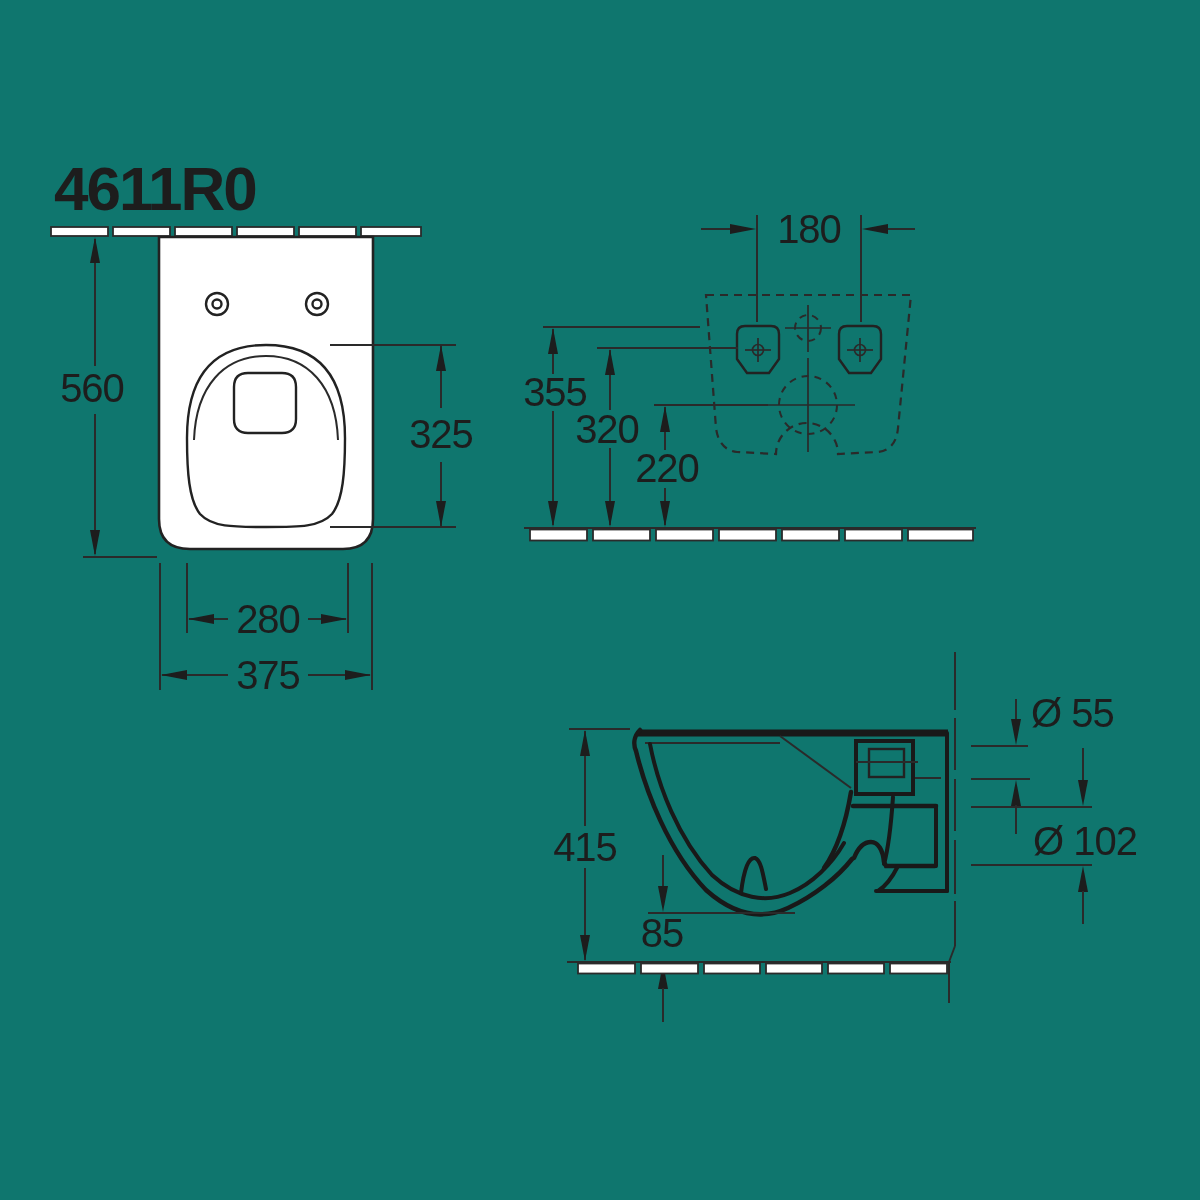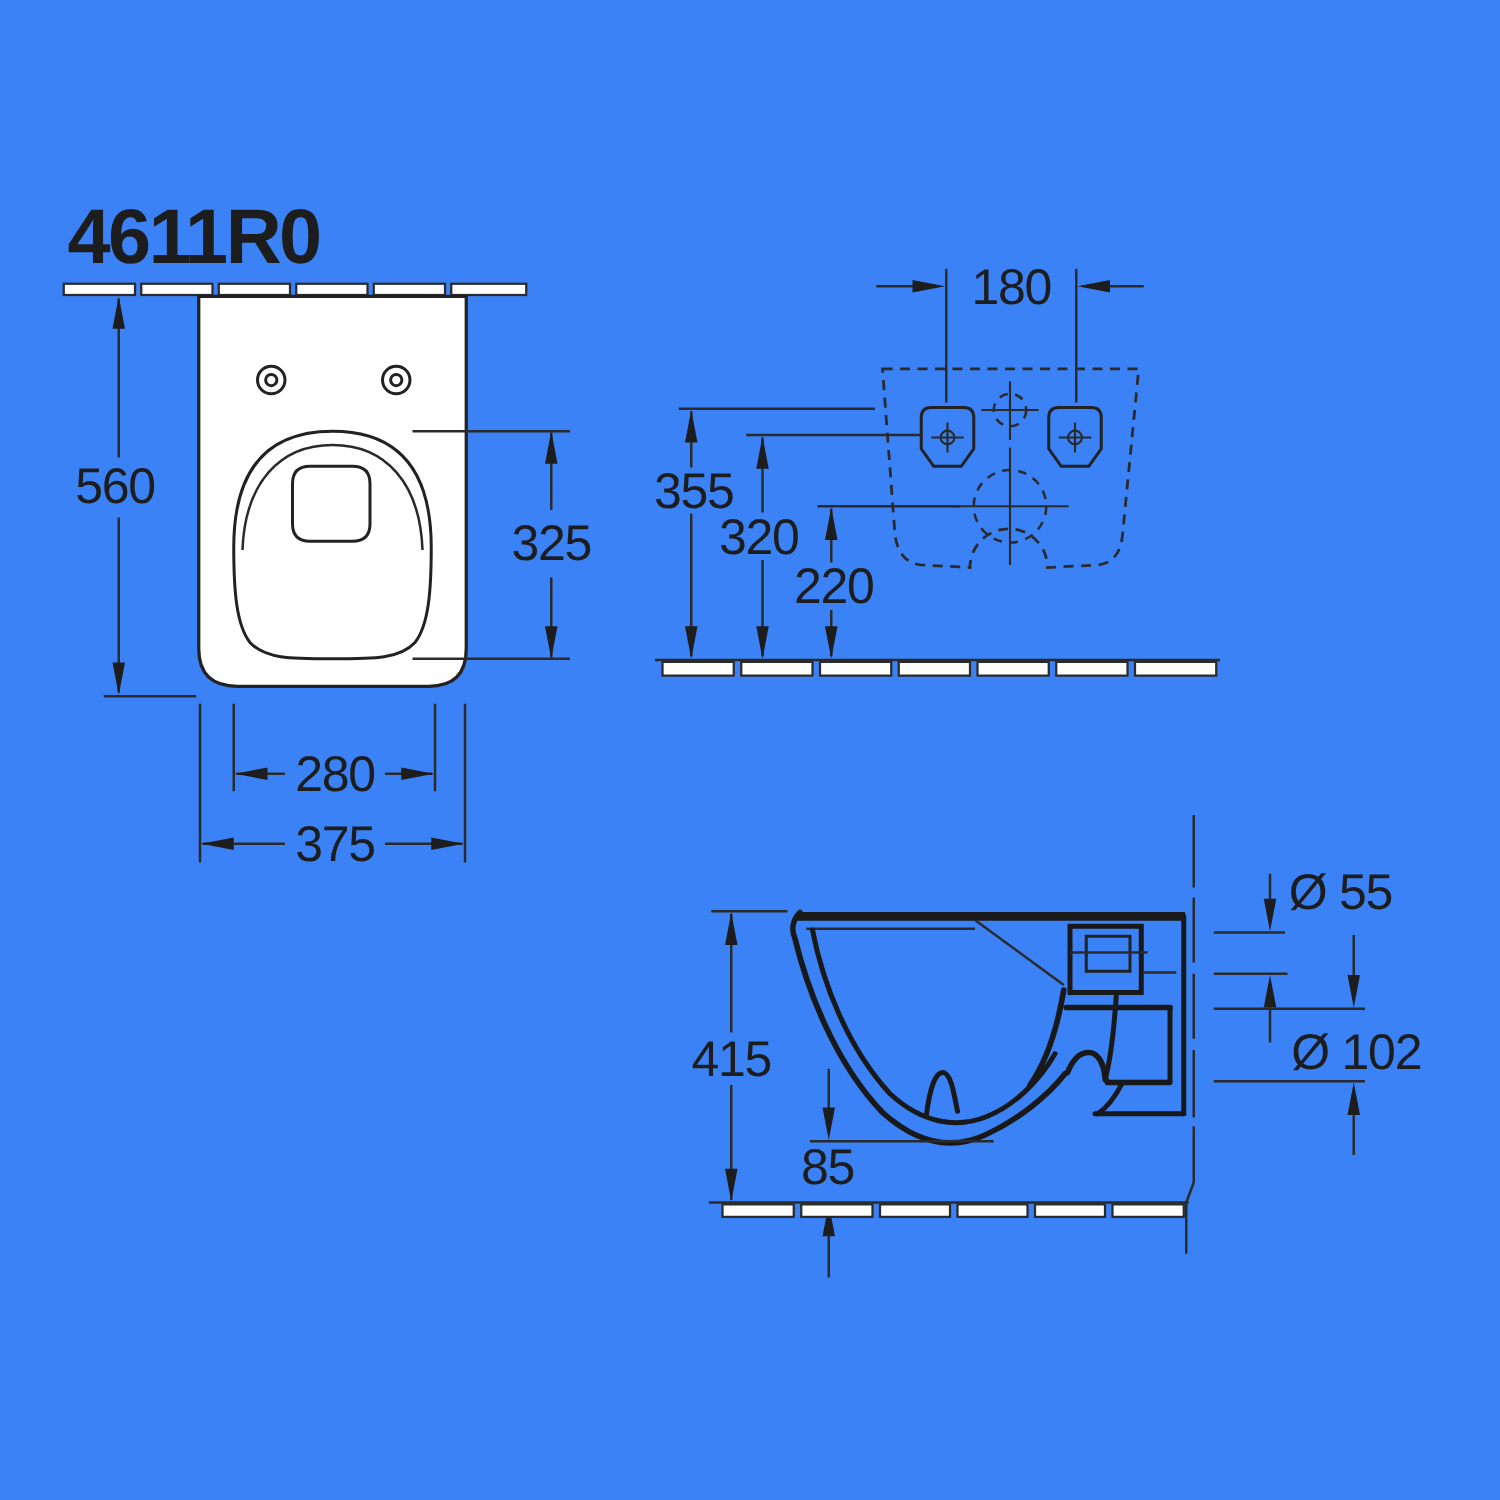--- a/index.html
+++ b/index.html
@@ -1,16 +1,16 @@
 <!DOCTYPE html>
 <html><head>
 <meta charset="utf-8">
 <style>
   html,body{margin:0;padding:0;background:#ffffff;}
-  .canvas{position:relative;width:1200px;height:1200px;background:#3b82f6;overflow:hidden;}
+  .canvas{position:relative;width:1200px;height:1200px;background:#0f766e;overflow:hidden;}
   svg{display:block;}
   text{font-family:"Liberation Sans","DejaVu Sans",sans-serif;fill:#1d1d1d;}
   .title{font-size:62px;font-weight:bold;letter-spacing:-2px;}
   .dim{font-size:40px;letter-spacing:-1px;}
   .mid{text-anchor:middle;}
   .thin{stroke:#2a2a2a;stroke-width:2;fill:none;}
   .thin15{stroke:#2a2a2a;stroke-width:1.7;fill:none;}
   .out{stroke:#222222;stroke-width:2.4;fill:none;}
   .out26{stroke:#222222;stroke-width:2.6;fill:#ffffff;}
   .dash{stroke:#2a2a2a;stroke-width:2.2;fill:none;stroke-dasharray:8,6;}

